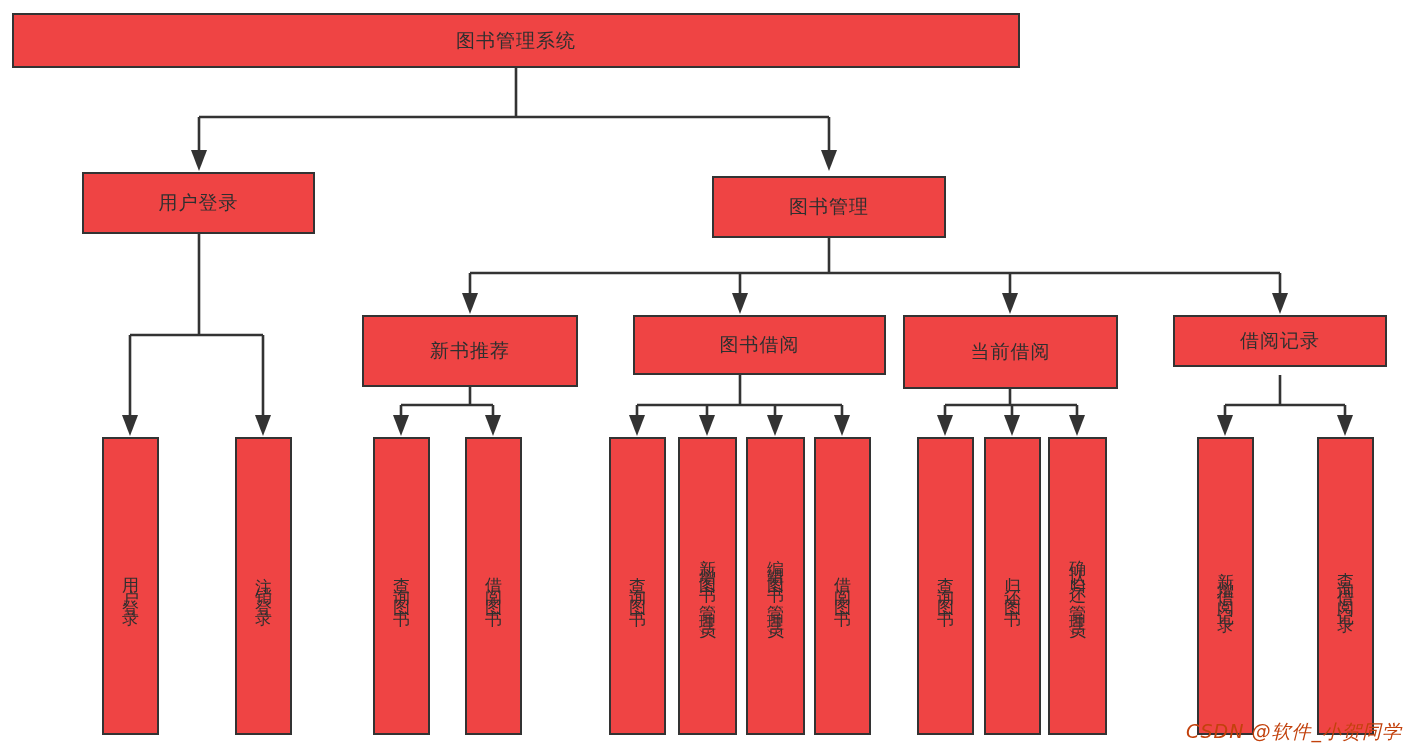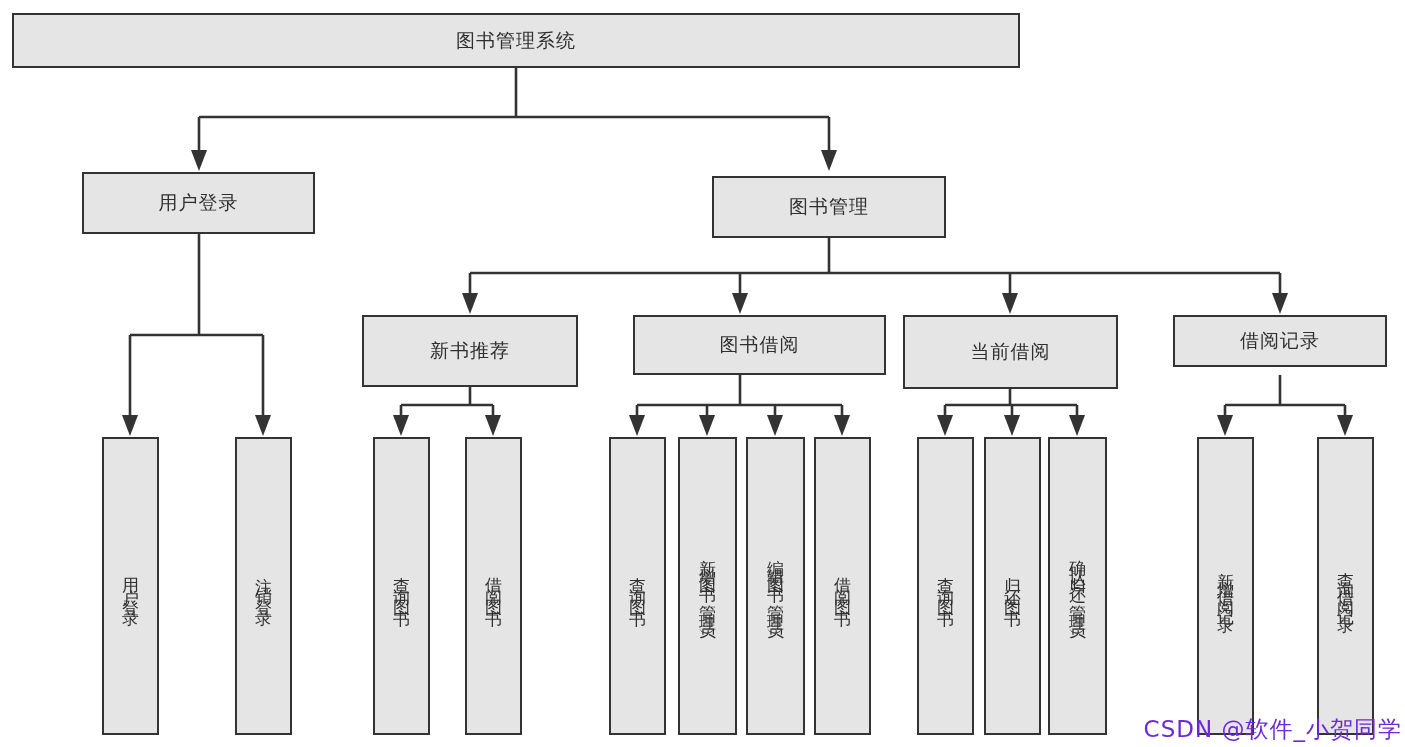--- a/index.html
+++ b/index.html
@@ -7,21 +7,21 @@
   #stage{
     position:relative;
     width:1405px;height:747px;
     background:#ffffff;
     overflow:hidden;
   }
   #connectors{position:absolute;left:0;top:0;width:1405px;height:747px;}
   .box{
     position:absolute;
     box-sizing:border-box;
-    background:#e5e5e5;
+    background:#ef4444;
     border:2.5px solid #333333;
     display:flex;
     align-items:center;
     justify-content:center;
     color:#2f2f2f;
   }
   .box.h span{
     font-size:19px;
     letter-spacing:1px;
     white-space:nowrap;
@@ -34,24 +34,25 @@
     letter-spacing:11px;
     white-space:nowrap;
   }
   .box.v.long span{
     letter-spacing:9px;
   }
   #watermark{
     position:absolute;
     right:3px;
     bottom:2px;
-    font-size:23px;
-    color:#6d28d9;
+    font-size:19px;
+    color:#c2410c;
     letter-spacing:1px;
     white-space:nowrap;
+    font-style:italic;
   }
 </style>
 </head>
 <body>
 
 <div id="stage">
 
   <svg id="connectors" viewBox="0 0 1405 747" xmlns="http://www.w3.org/2000/svg">
     <g stroke="#333333" stroke-width="2.6" fill="none">
 

